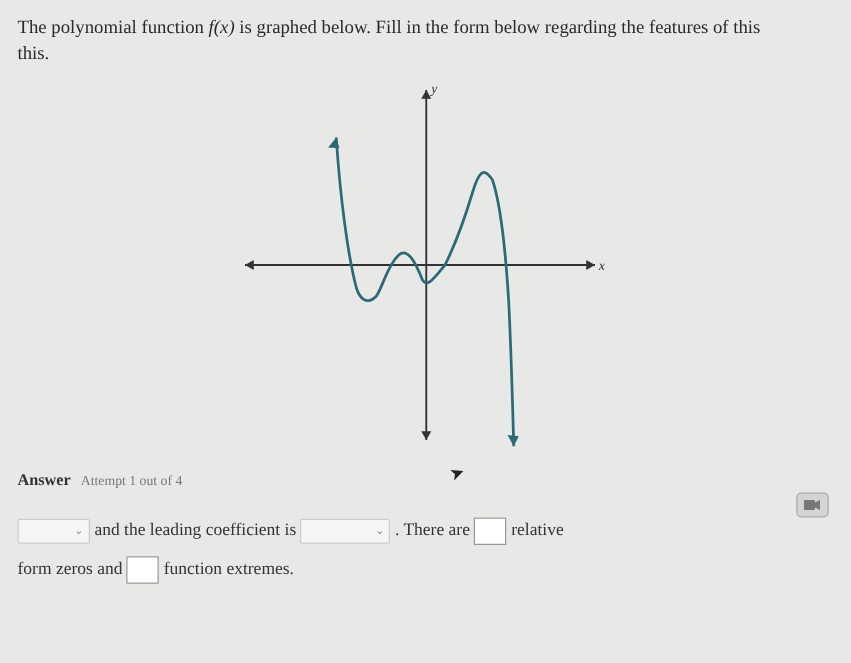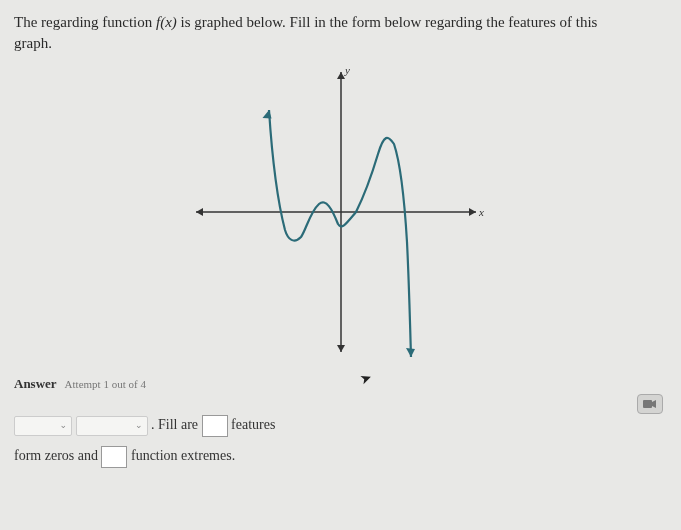--- a/index.html
+++ b/index.html
@@ -115,23 +115,23 @@
       top: 370px;
       font-size: 14px;
       color: #222;
       transform: rotate(-20deg);
     }
   </style>
 </head>
 <body>
 
 <div class="question-text">
-  <span>The regarding function </span><span class="math-var">f(x)</span><span> is graphed below. Fill in the form below regarding the features of this</span>
+  <span>The polynomial function </span><span class="math-var">f(x)</span><span> is graphed below. Fill in the form below regarding the features of this</span>
   <br>
-  <span>graph.</span>
+  <span>this.</span>
 </div>
 
 <div class="graph-container">
   <svg class="graph-svg" viewBox="0 0 310 300">
 
     <line x1="10" y1="150" x2="290" y2="150" stroke="#333" stroke-width="1.5"></line>
     <polygon points="290,150 283,146 283,154" fill="#333"></polygon>
     <polygon points="10,150 17,146 17,154" fill="#333"></polygon>
     <line x1="155" y1="10" x2="155" y2="290" stroke="#333" stroke-width="1.5"></line>
     <polygon points="155,10 151,17 159,17" fill="#333"></polygon>
@@ -167,25 +167,26 @@
         <rect x="0" y="1" width="9" height="8" rx="1" fill="#777"></rect>
         <polygon points="9,3 13,1 13,9 9,7" fill="#777"></polygon>
       </svg>
   </div>
 
   <div class="answer-body">
     <span class="dropdown">
       <span class="dropdown-text"></span>
       <span class="chevron">⌄</span>
     </span>
+    <span> and the leading coefficient is </span>
     <span class="dropdown wide">
       <span class="dropdown-text"></span>
       <span class="chevron">⌄</span>
     </span>
-    <span> . Fill are </span>
+    <span> . There are </span>
     <span class="number-box"></span>
-    <span> features</span>
+    <span> relative</span>
     <br>
     <span>form zeros and </span>
     <span class="number-box"></span>
     <span> function extremes.</span>
   </div>
 </div>
 
 </body></html>

